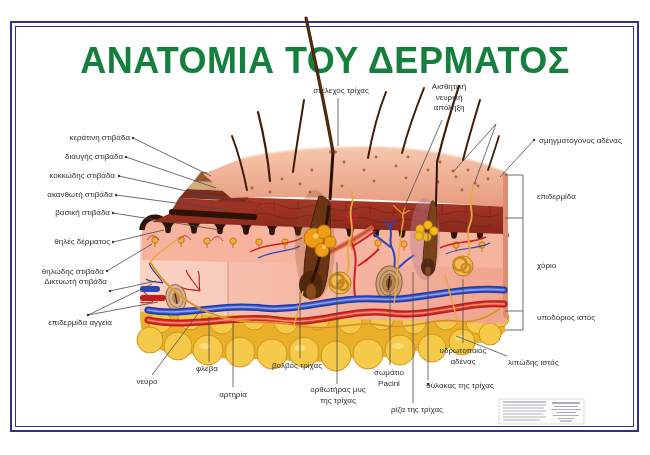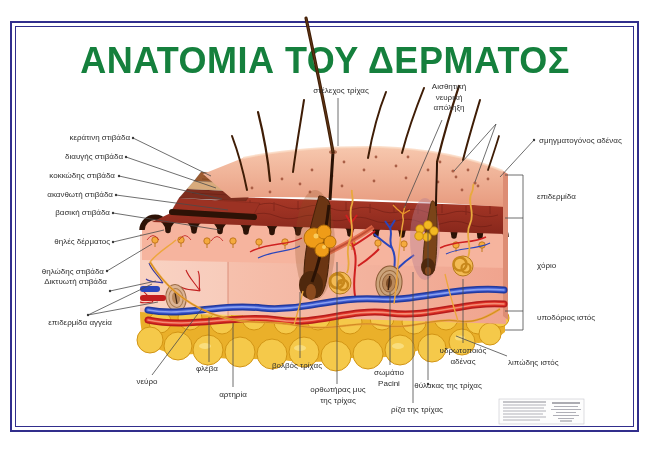--- a/index.html
+++ b/index.html
@@ -355,16 +355,16 @@
   <div class="lbl r" style="left:112px;top:318px">επιδερμίδα αγγεία</div>
   <div class="lbl c" style="left:147px;top:377px">νεύρο</div>
   <div class="lbl c" style="left:207px;top:364px">φλέβα</div>
   <div class="lbl c" style="left:233px;top:390px">αρτηρία</div>
   <div class="lbl c" style="left:297px;top:361px">βολβός τρίχας</div>
   <div class="lbl c" style="left:338px;top:385px">ορθωτήρας μυς
 της τρίχας</div>
   <div class="lbl c" style="left:389px;top:368px">σωμάτιο
 Pacini</div>
   <div class="lbl c" style="left:417px;top:405px">ρίζα της τρίχας</div>
-  <div class="lbl c" style="left:448px;top:381px">θύλακας της τρίχας</div>
+  <div class="lbl c" style="left:460px;top:381px">θύλακας της τρίχας</div>
   <div class="lbl c" style="left:463px;top:346px">υδρωτοποιός
 αδένας</div>
 </div>
 
 </body></html>

